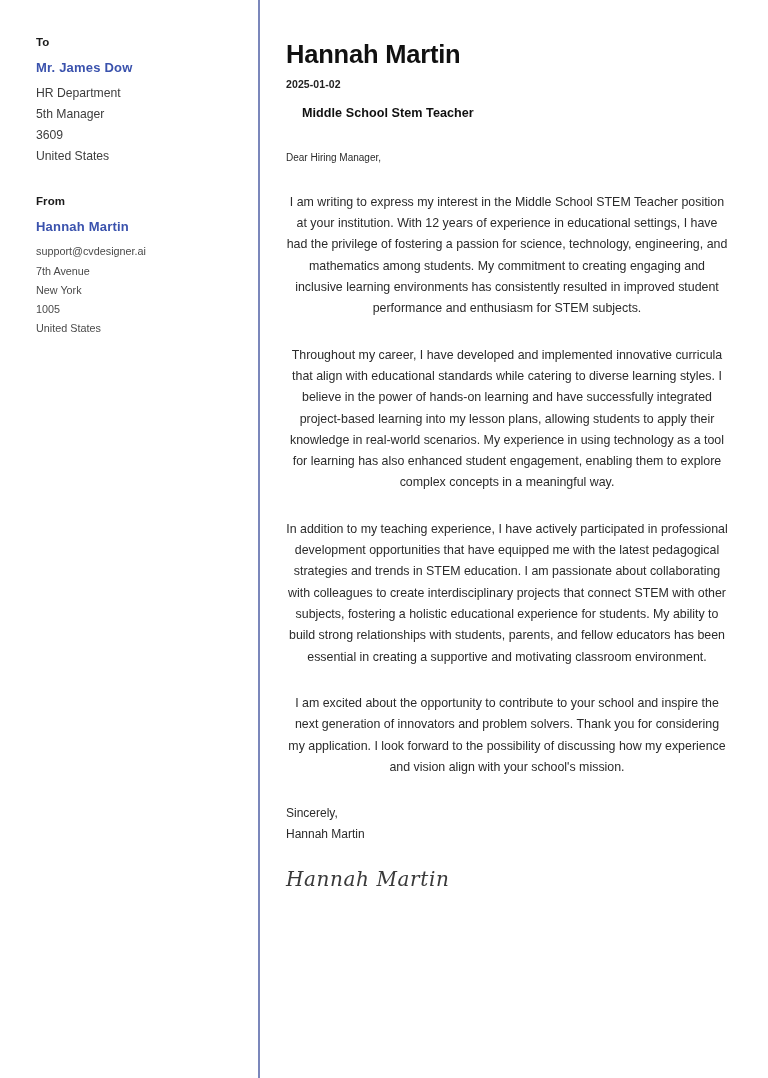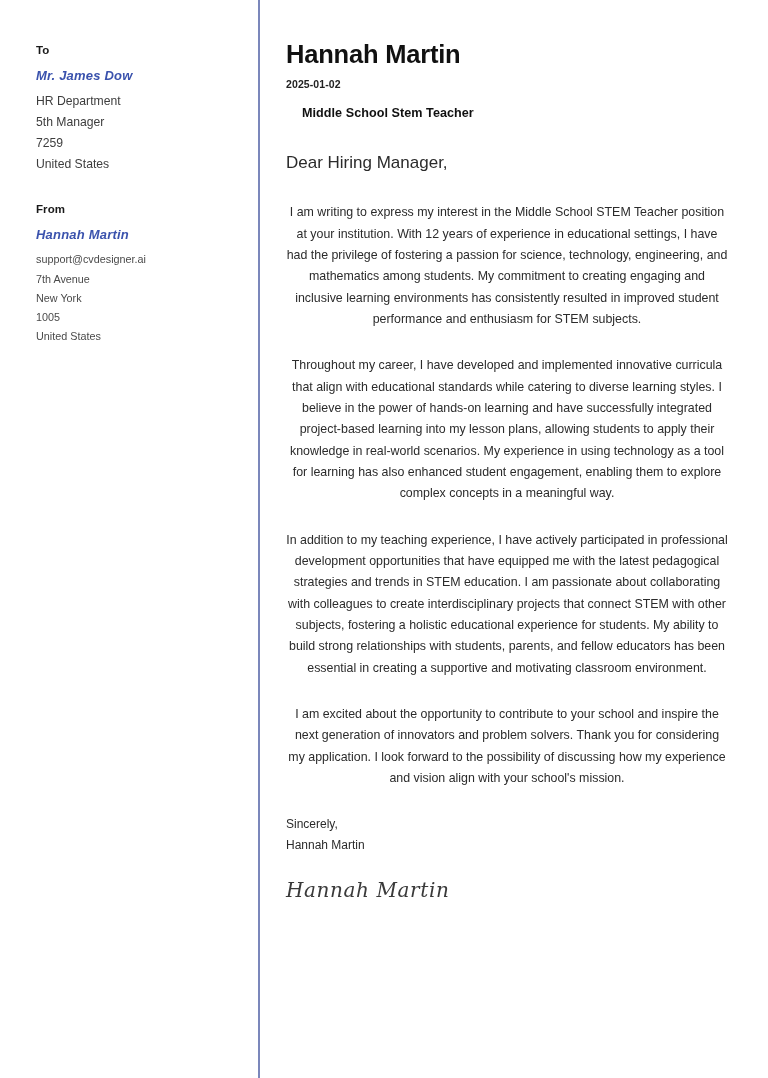--- a/index.html
+++ b/index.html
@@ -34,30 +34,29 @@
     position: absolute;
     left: 36px;
     top: 36px;
     width: 200px;
   }
   .side-heading {
     font-size: 11.5px;
     font-weight: bold;
     color: #1a1a1a;
     letter-spacing: 0.1px;
-    margin: 8px 0 12px 0;
+    margin: 0 0 12px 0;
   }
   .side-name {
     font-size: 13px;
     font-weight: bold;
     color: #3a52ad;
     letter-spacing: 0.2px;
     margin: 0 0 7px 0;
     line-height: 1.25;
-    font-style: italic;
   }
   .side-line {
     font-size: 12.2px;
     color: #3d3d3d;
     line-height: 1.72;
     margin: 0;
   }
   .side-line.small {
     font-size: 10.8px;
     color: #4a4a4a;
@@ -90,21 +89,21 @@
   }
   .doc-role {
     font-size: 12.6px;
     font-weight: bold;
     color: #111111;
     margin: 0 0 30px 0;
     letter-spacing: 0.05px;
     padding-left: 16px;
   }
   .salutation {
-    font-size: 17px;
+    font-size: 10px;
     color: #2b2b2b;
     margin: 0 0 26px 0;
     line-height: 1.55;
   }
   .para {
     font-size: 12.4px;
     color: #2b2b2b;
     line-height: 1.72;
     margin: 0 0 25px 0;
     text-align: center;
@@ -133,21 +132,21 @@
 
   <div class="divider"></div>
 
   <div class="sidebar">
 
     <div class="block-to">
       <div class="side-heading">To</div>
       <div class="side-name">Mr. James Dow</div>
       <div class="side-line">HR Department</div>
       <div class="side-line">5th Manager</div>
-      <div class="side-line">7259</div>
+      <div class="side-line">3609</div>
       <div class="side-line">United States</div>
     </div>
 
     <div class="block-from">
       <div class="side-heading">From</div>
       <div class="side-name">Hannah Martin</div>
       <div class="side-line small">support@cvdesigner.ai</div>
       <div class="side-line small">7th Avenue</div>
       <div class="side-line small">New York</div>
       <div class="side-line small">1005</div>

